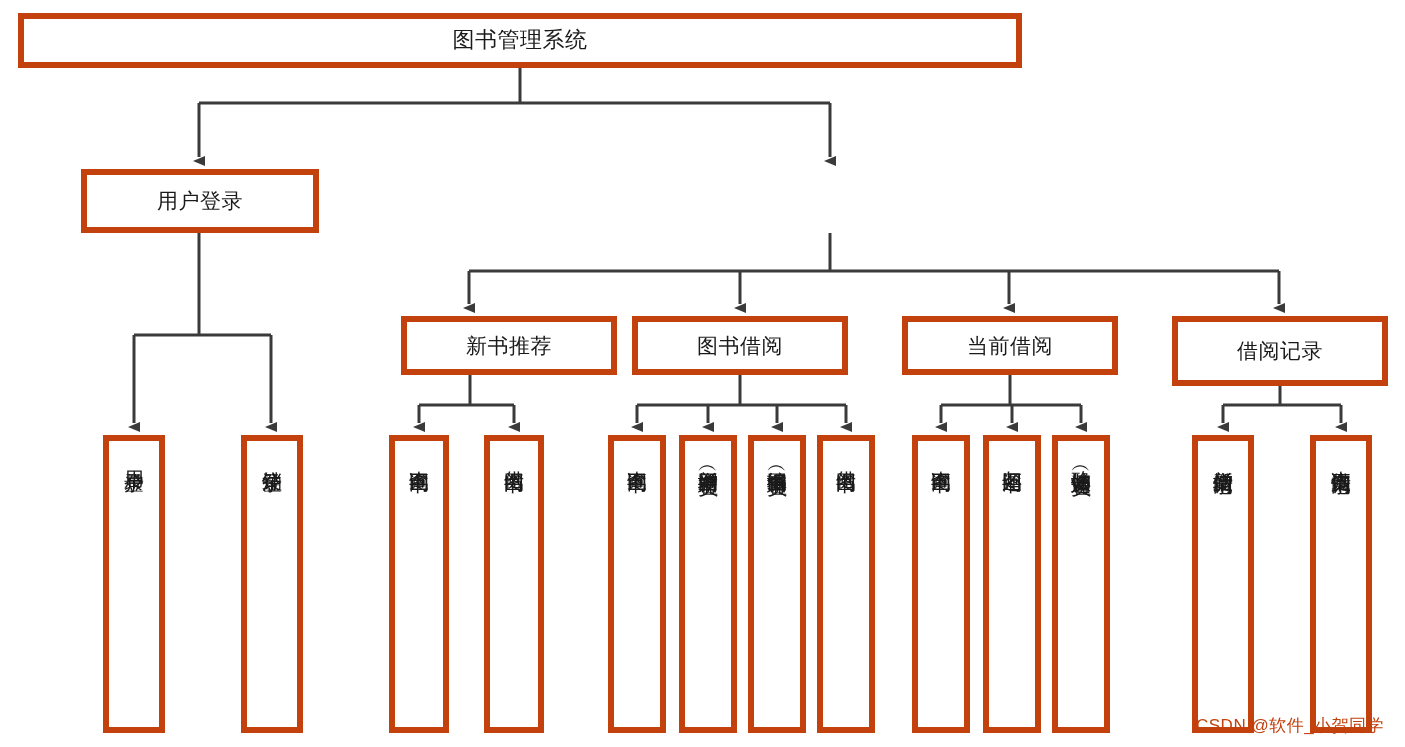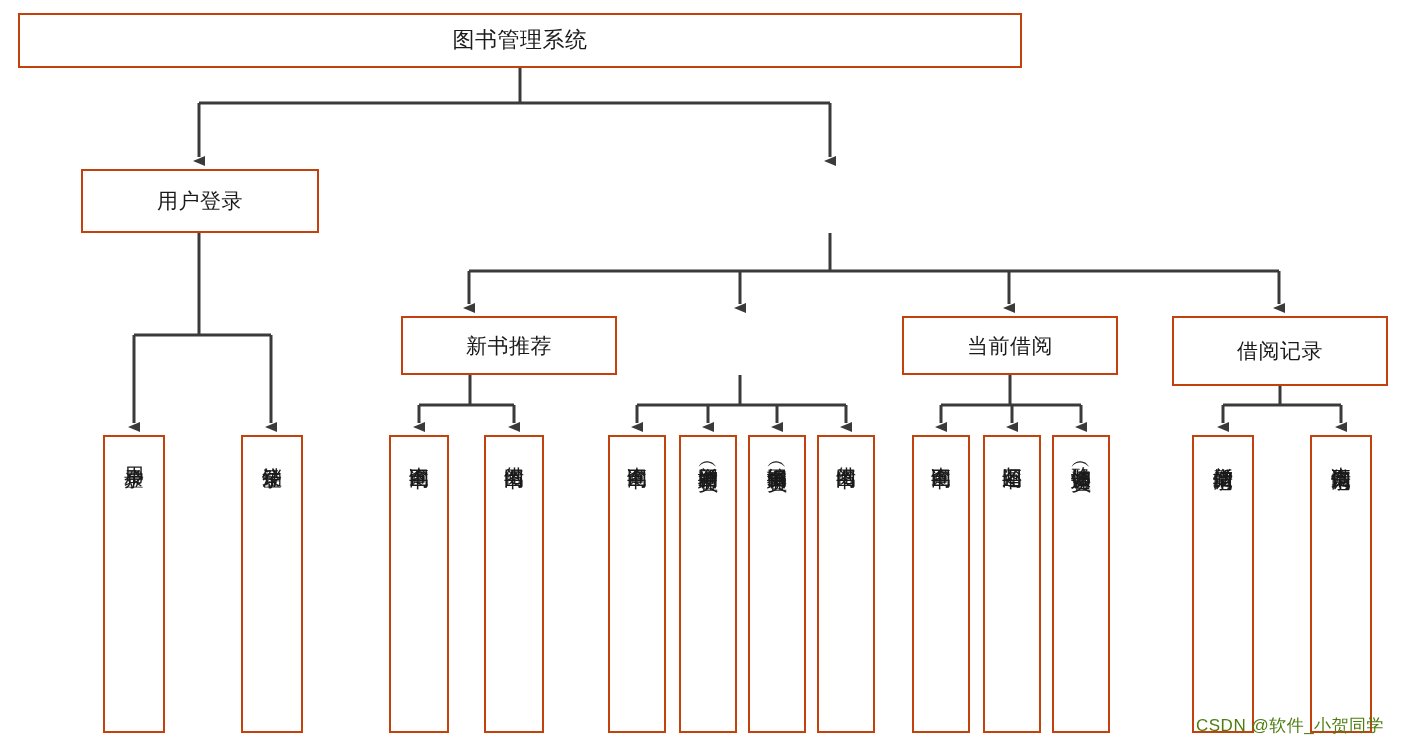--- a/index.html
+++ b/index.html
@@ -21,21 +21,21 @@
   #edge-layer {
     position: absolute;
     left: 0;
     top: 0;
     width: 1405px;
     height: 747px;
   }
   .node {
     position: absolute;
     box-sizing: border-box;
-    border: 2px solid #c2410c;
+    border: 6px solid #c2410c;
     background: #ffffff;
     display: flex;
     align-items: center;
     justify-content: center;
     color: #1a1a1a;
     z-index: 2;
   }
   .node-label {
     display: block;
     text-align: center;
@@ -63,21 +63,21 @@
     line-height: 1.16;
     letter-spacing: 1px;
     white-space: nowrap;
     max-height: 280px;
   }
   .watermark {
     position: absolute;
     left: 1196px;
     top: 714px;
     font-size: 17px;
-    color: #4d7c0f;
+    color: #c2410c;
     white-space: nowrap;
     z-index: 3;
     letter-spacing: 0.5px;
   }
 </style>
 </head>
 <body>
 
 <div id="diagram-root">
 
@@ -135,20 +135,23 @@
     <span class="node-label">图书管理系统</span>
   </div>
 
   <div class="node horizontal" style="left:81px; top:169px; width:238px; height:64px;">
     <span class="node-label">用户登录</span>
   </div>
 
   <div class="node horizontal" style="left:362px; top:316px; width:216px; height:59px;margin-left:39px;">
     <span class="node-label">新书推荐</span>
   </div>
+  <div class="node horizontal" style="left:632px; top:316px; width:216px; height:59px;">
+    <span class="node-label">图书借阅</span>
+  </div>
   <div class="node horizontal" style="left:902px; top:316px; width:216px; height:59px;">
     <span class="node-label">当前借阅</span>
   </div>
   <div class="node horizontal" style="left:1172px; top:316px; width:216px; height:70px;">
     <span class="node-label">借阅记录</span>
   </div>
 
   <div class="node leaf" style="left:103px; top:435px; width:62px; height:298px;">
     <span class="node-label">用户登录</span>
   </div>

